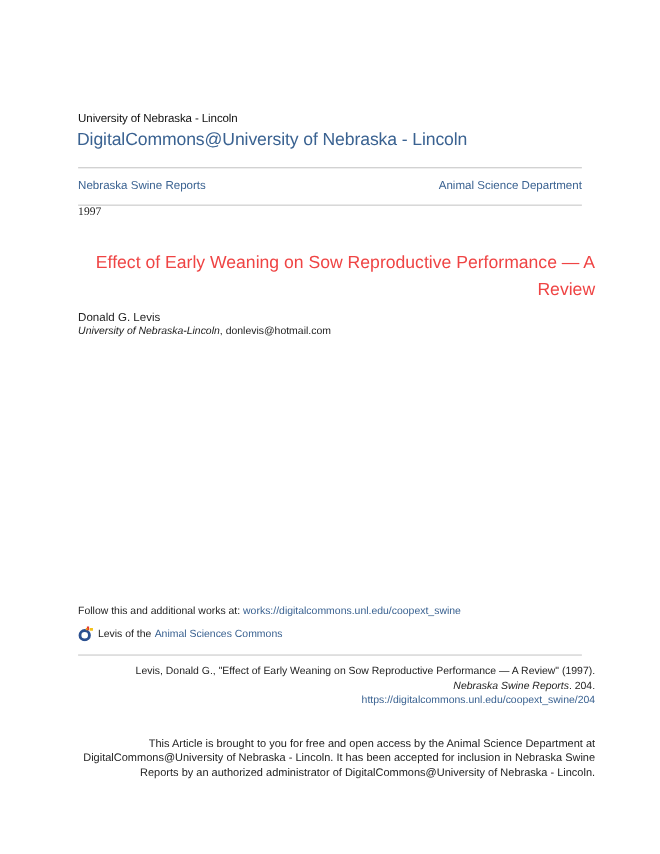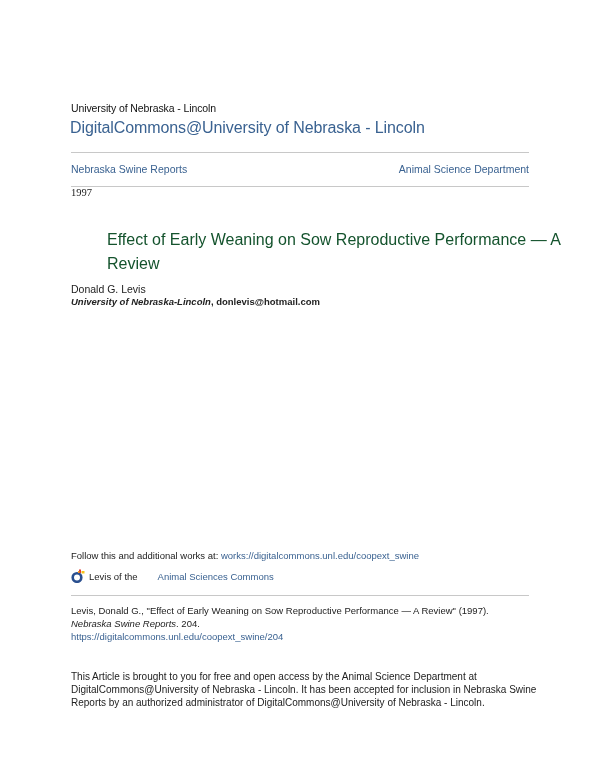--- a/index.html
+++ b/index.html
@@ -13,20 +13,21 @@
       position: relative;
       font-family: "Liberation Sans", "DejaVu Sans", sans-serif;
       color: #222222;
       overflow: hidden;
     }
     .page {
       position: absolute;
       left: 0; top: 0;
       width: 600px; height: 776px;
       background: #ffffff;
+      text-align: right;
     }
     .abs { position: absolute; }
     .inst {
       left: 71px; top: 102px;
       font-size: 10.5px;
       color: #111;
       letter-spacing: -0.1px;
     }
     .repo {
       left: 70px; top: 119px;
@@ -54,33 +55,31 @@
       left: 71px; top: 187px;
       font-size: 10.5px;
       color: #222;
       font-family: Liberation Serif, serif;
     }
     .title {
       left: 71px; top: 228px;
       width: 470px;
       font-size: 16px;
       line-height: 24px;
-      color: #14532d;
-      margin-left: 36px;
+      color: #ef4444;
     }
     .author {
       left: 71px; top: 283px;
       font-size: 10.5px;
       color: #222;
     }
     .affil {
       left: 71px; top: 296px;
       font-size: 9.5px;
       color: #222;
-      font-weight: bold;
     }
     .affil i { font-style: italic; }
     .follow {
       left: 71px; top: 550px;
       font-size: 9.5px;
       color: #222;
     }
     .link { color: #3a6291; }
     .partof {
       left: 71px; top: 569px;
@@ -137,21 +136,21 @@
   <div class="abs partof">
     <span class="bp-icon">
       <svg width="14" height="14" viewBox="0 0 14 14">
         <circle cx="6" cy="8.5" r="4.3" fill="none" stroke="#2a4f8f" stroke-width="2.6"></circle>
         <path d="M8 0.5 L10 0.5 L10 4 L8 4 Z" fill="#e23b2e"></path>
         <path d="M10.5 2 L13.5 2 L13.5 4.5 L10.5 4.5 Z" fill="#f4c21b"></path>
         <path d="M7 2 L8.5 2 L8.5 4 L7 4 Z" fill="#f39a1e"></path>
       </svg>
     </span>
     <span>Levis of the </span>
-    <span class="link" style="margin-left:20px;">Animal Sciences Commons</span>
+    <span class="link" style="margin-left:3px;">Animal Sciences Commons</span>
   </div>
 
   <div class="abs divider" style="top:595px;"></div>
 
   <div class="abs citation">
     <div>Levis, Donald G., "Effect of Early Weaning on Sow Reproductive Performance — A Review" (1997).</div>
     <div><i>Nebraska Swine Reports</i><span>. 204.</span></div>
     <div class="link">https://digitalcommons.unl.edu/coopext_swine/204</div>
   </div>
 

